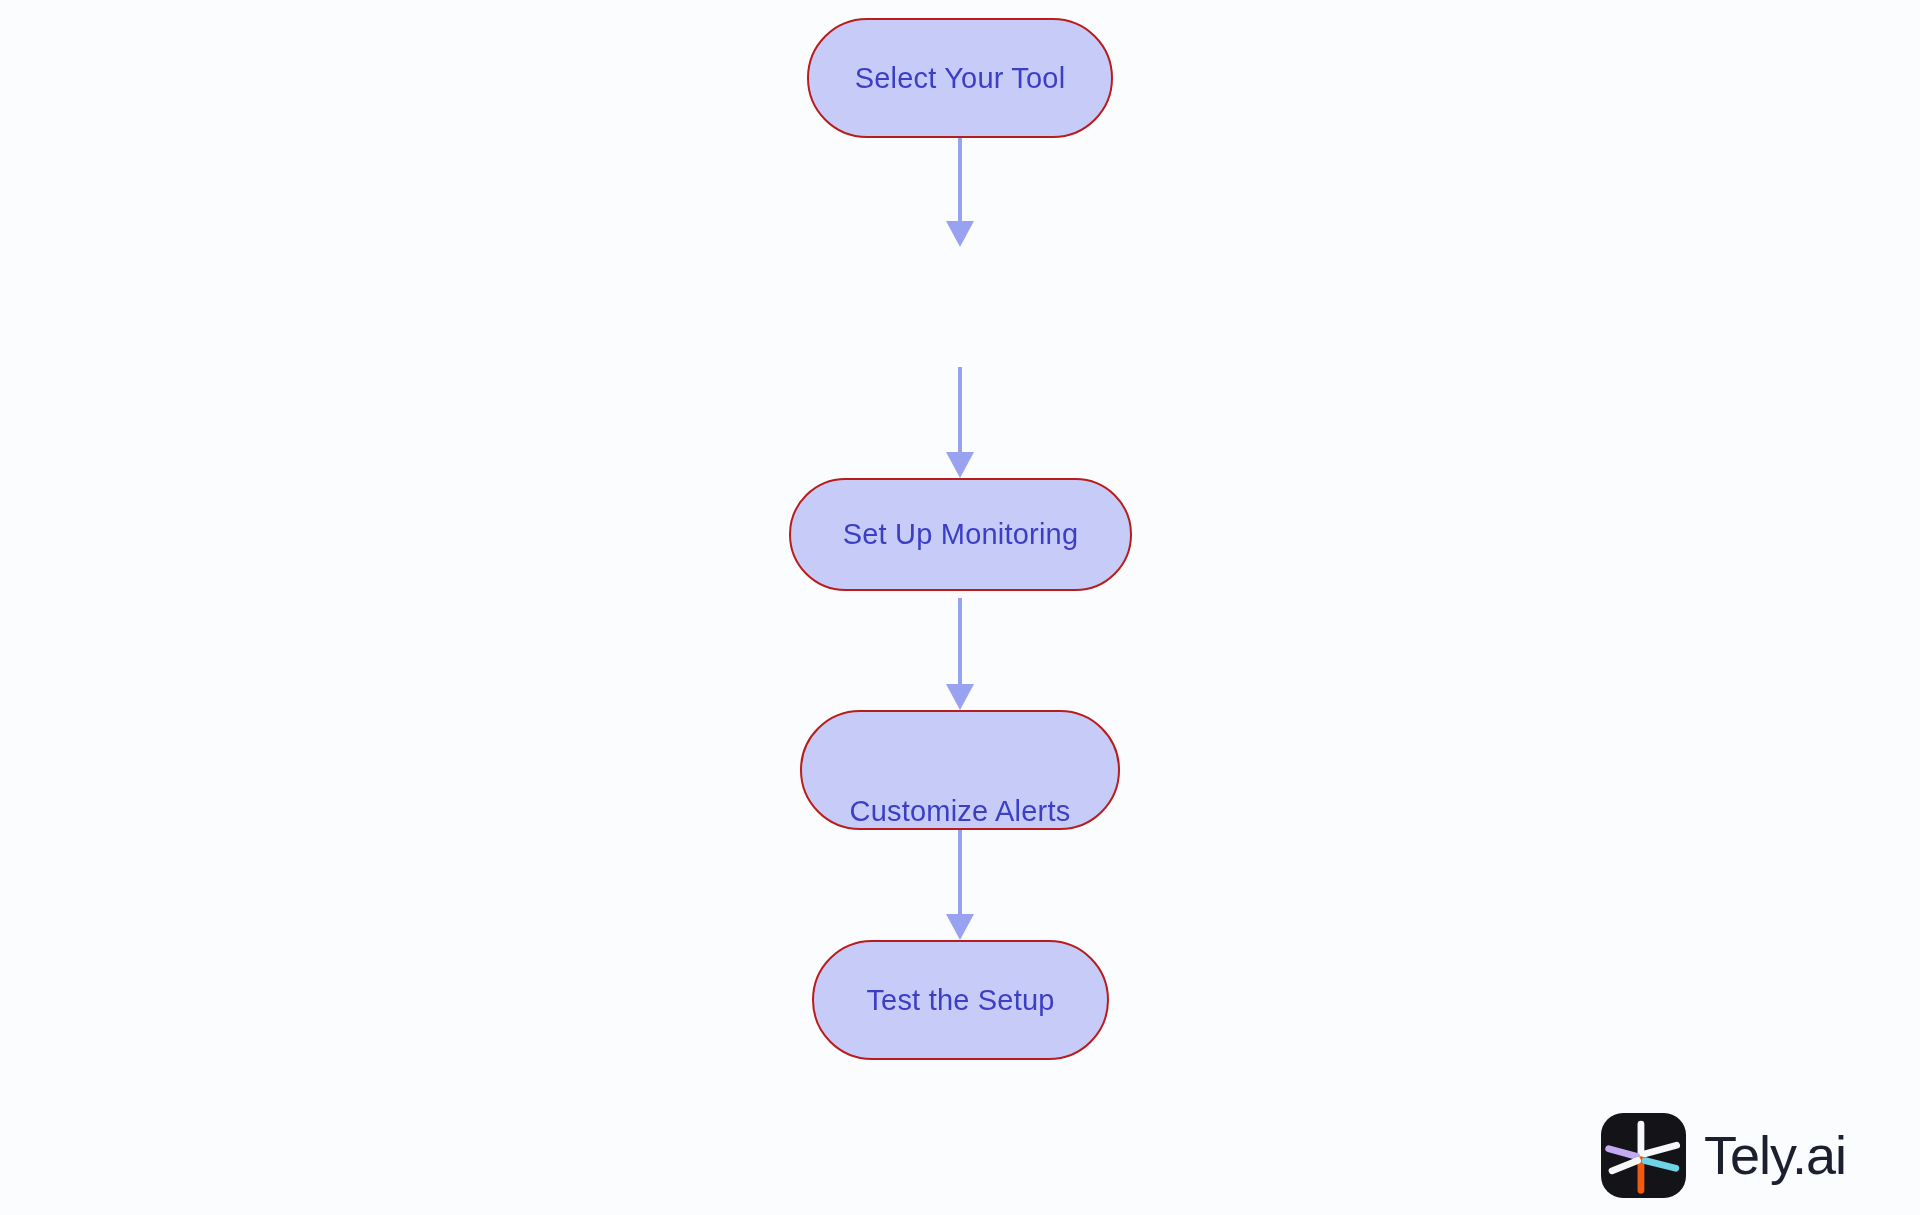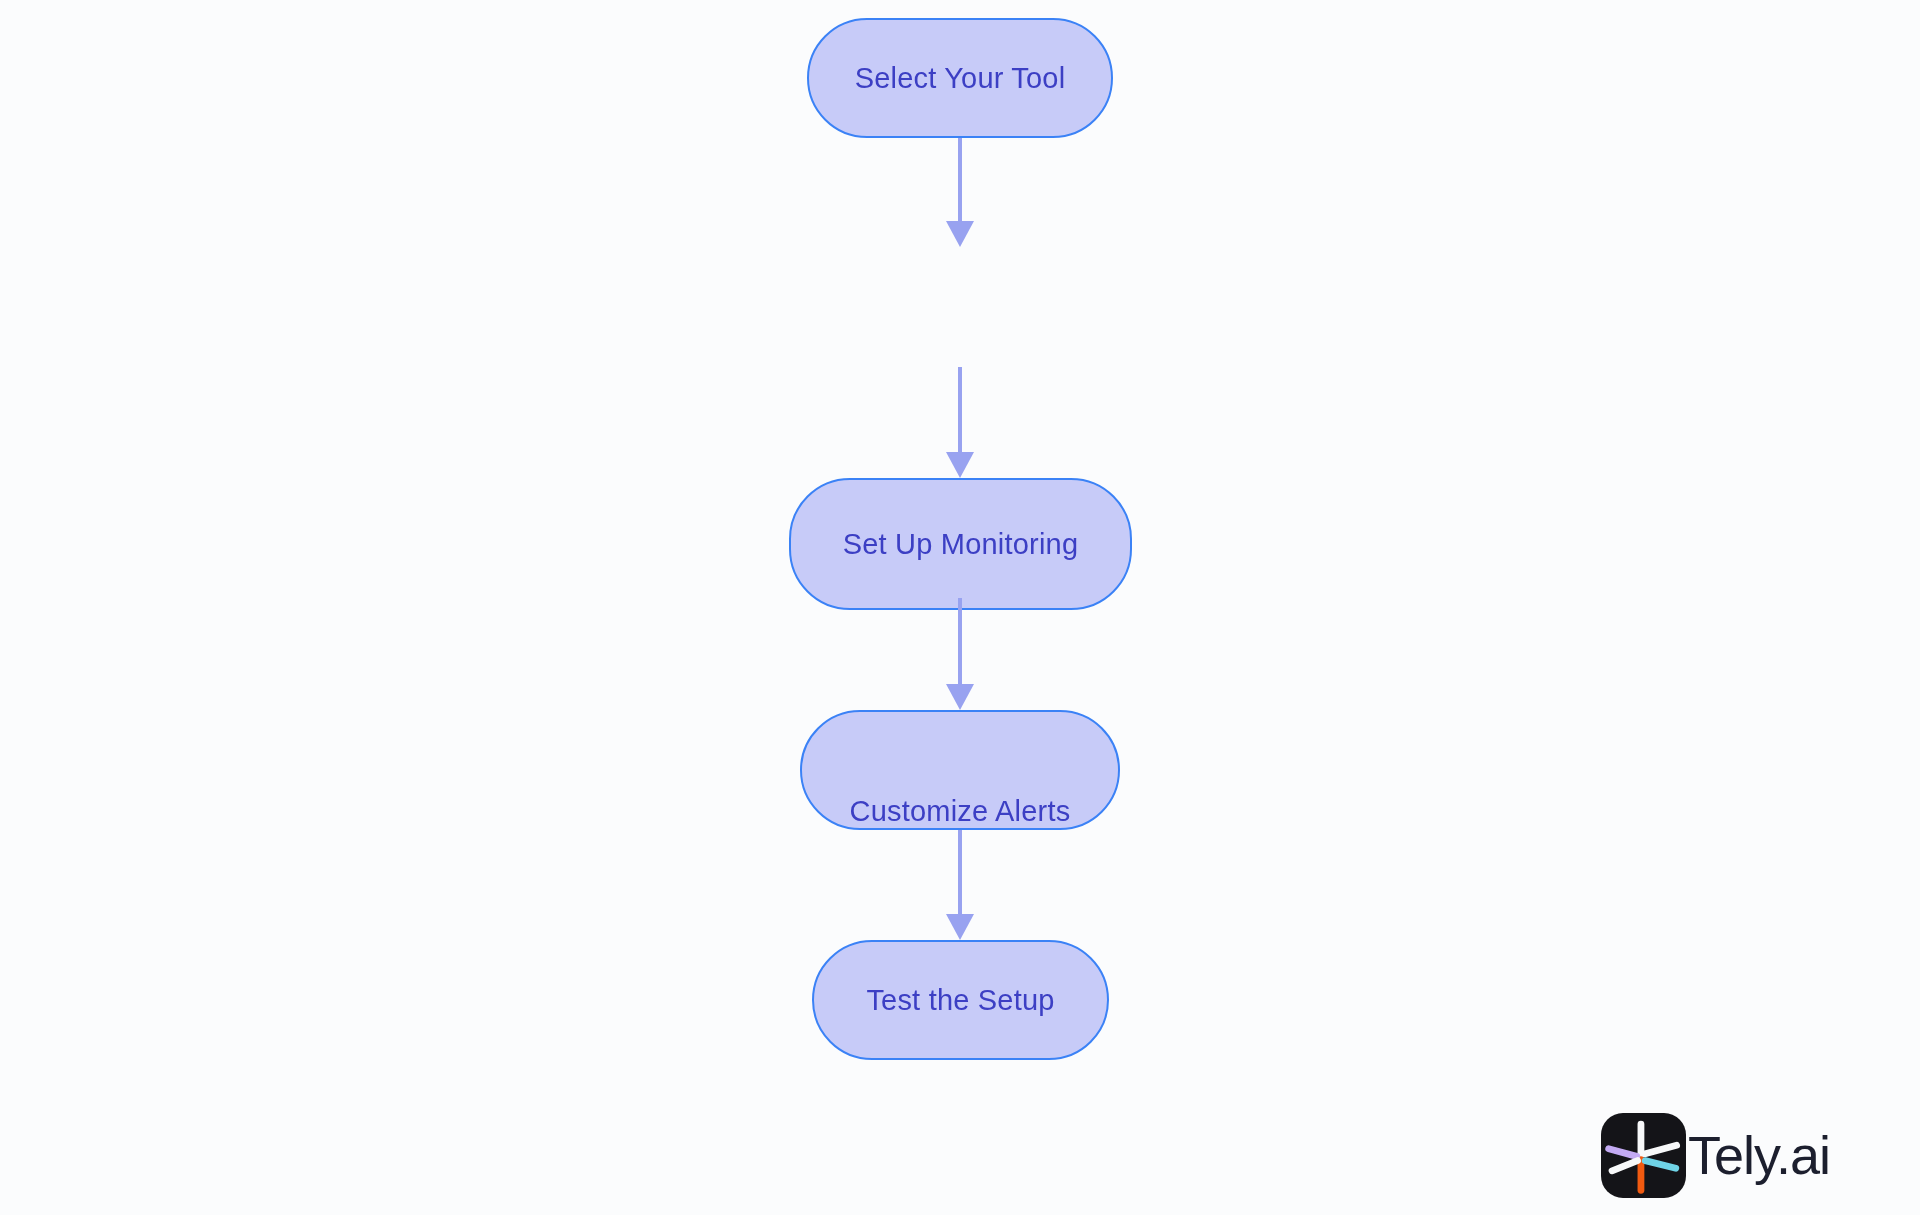--- a/index.html
+++ b/index.html
@@ -13,33 +13,33 @@
     width: 1920px;
     height: 1215px;
     background: #fbfcfd;
     overflow: hidden;
   }
   
   .flow-node {
     position: absolute;
     box-sizing: border-box;
     background: #c7cbf8;
-    border: 2px solid #3b82f6;
+    border: 2px solid #b91c1c;
     border-radius: 61px;
     display: flex;
     align-items: center;
     justify-content: center;
     color: #3c3fc4;
     font-size: 29px;
     letter-spacing: 0.2px;
     white-space: nowrap;
   }
   .node-1 { left: 807px; top: 18px;  width: 306px; height: 120px; }
   .node-2 { left: 783px; top: 247px; width: 355px; height: 120px; }
-  .node-3 { left: 789px; top: 478px; width: 343px; height: 132px; }
+  .node-3 { left: 789px; top: 478px; width: 343px; height: 113px; }
   .node-4 { left: 800px; top: 710px; width: 320px; height: 120px; align-items: flex-end; }
   .node-5 { left: 812px; top: 940px; width: 297px; height: 120px; text-align: right; }
 
   
   .arrow-line {
     position: absolute;
     left: 958px;           
     width: 4px;
     background: #98a2f0;
   }
@@ -61,21 +61,21 @@
   .line-4 { top: 830px; height: 86px; }
   .head-4 { top: 914px; }
 
   
   .logo {
     position: absolute;
     left: 1601px;
     top: 1113px;
     display: flex;
     align-items: center;
-    gap: 2px;
+    gap: 18px;
   }
   .logo-icon-box {
     width: 85px;
     height: 85px;
     background: #141418;
     border-radius: 22px;
     display: flex;
     align-items: center;
     justify-content: center;
   }

